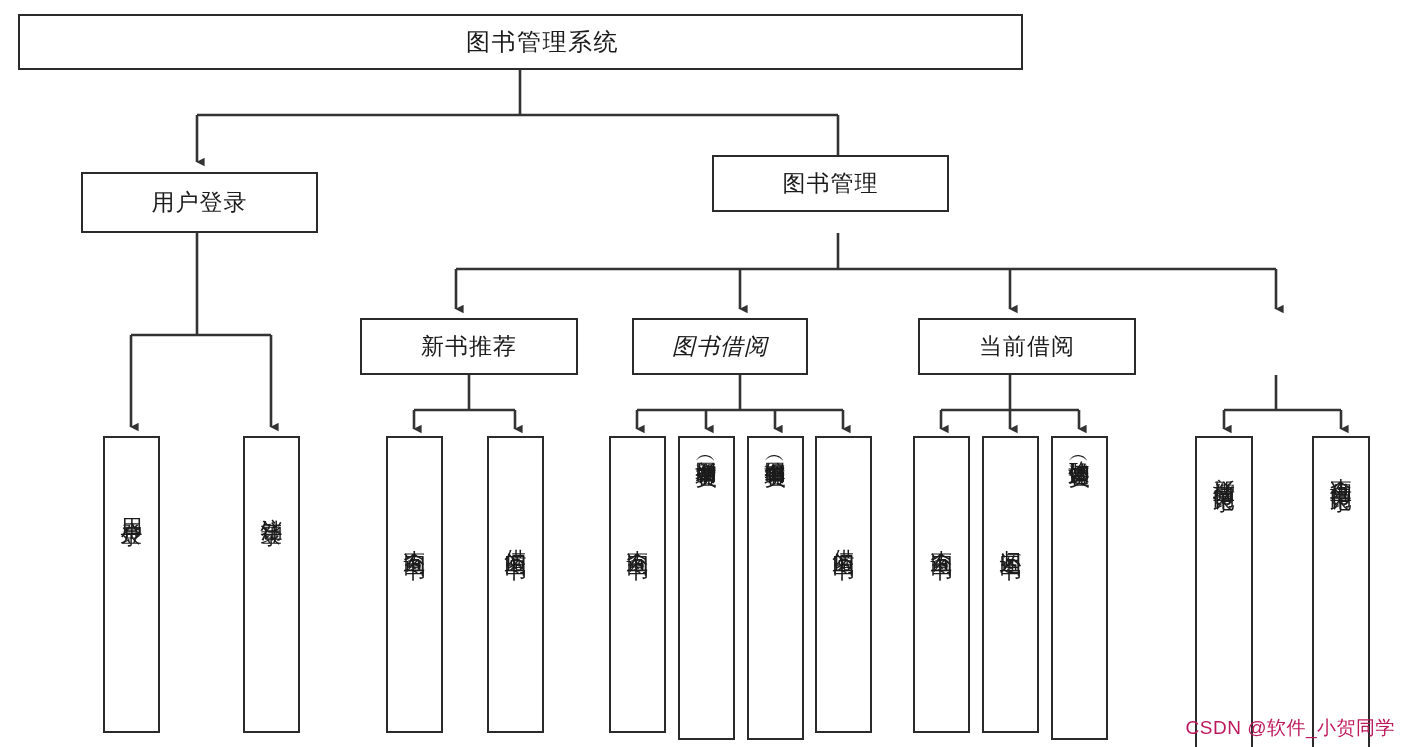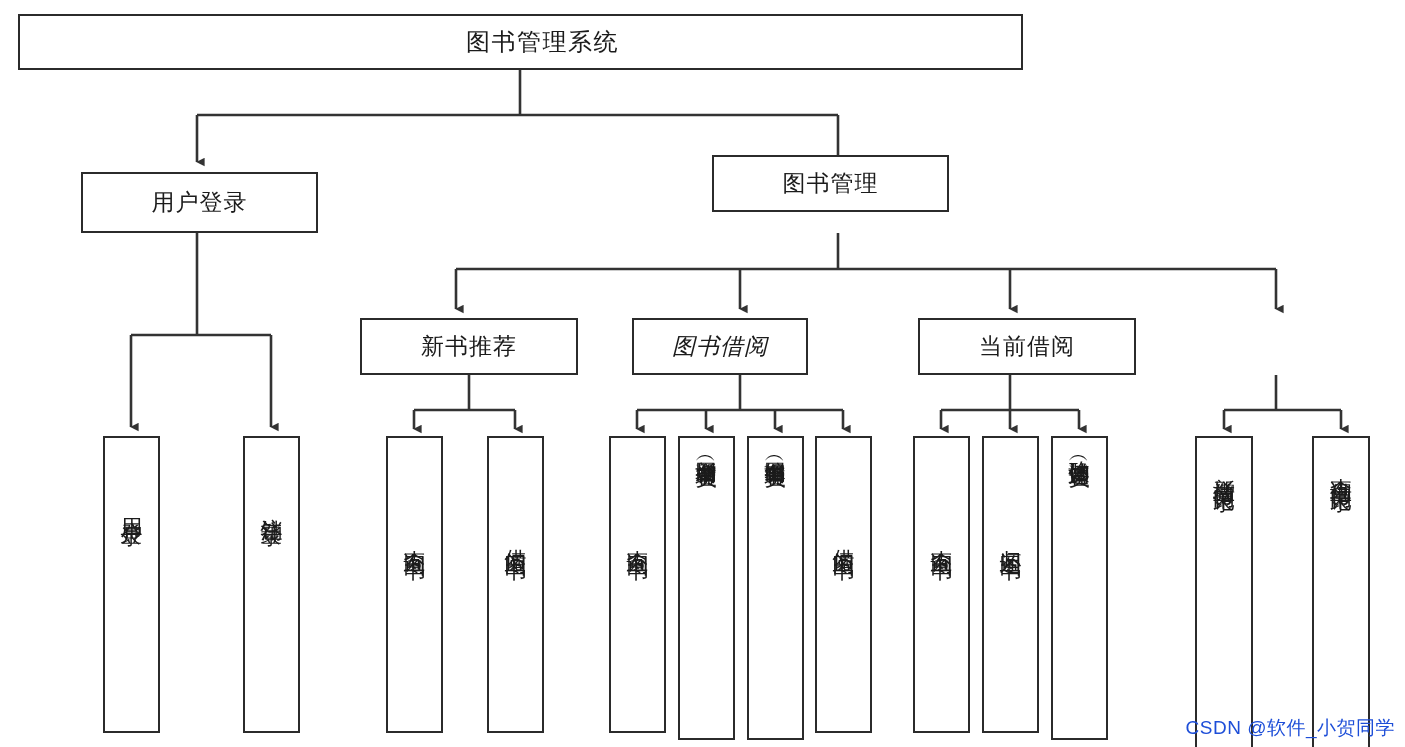--- a/index.html
+++ b/index.html
@@ -74,21 +74,21 @@
     margin-top: 52px;
   }
   .node.vert.mid-text-sm .node-label {
     margin-top: 84px;
   }
   #watermark {
     position: absolute;
     right: 10px;
     bottom: 6px;
     font-size: 19px;
-    color: #1d4ed8;
+    color: #be185d;
     letter-spacing: 0.5px;
     white-space: nowrap;
     user-select: none;
   }
 </style>
 </head>
 <body>
 
 <div id="diagram-root">
 

